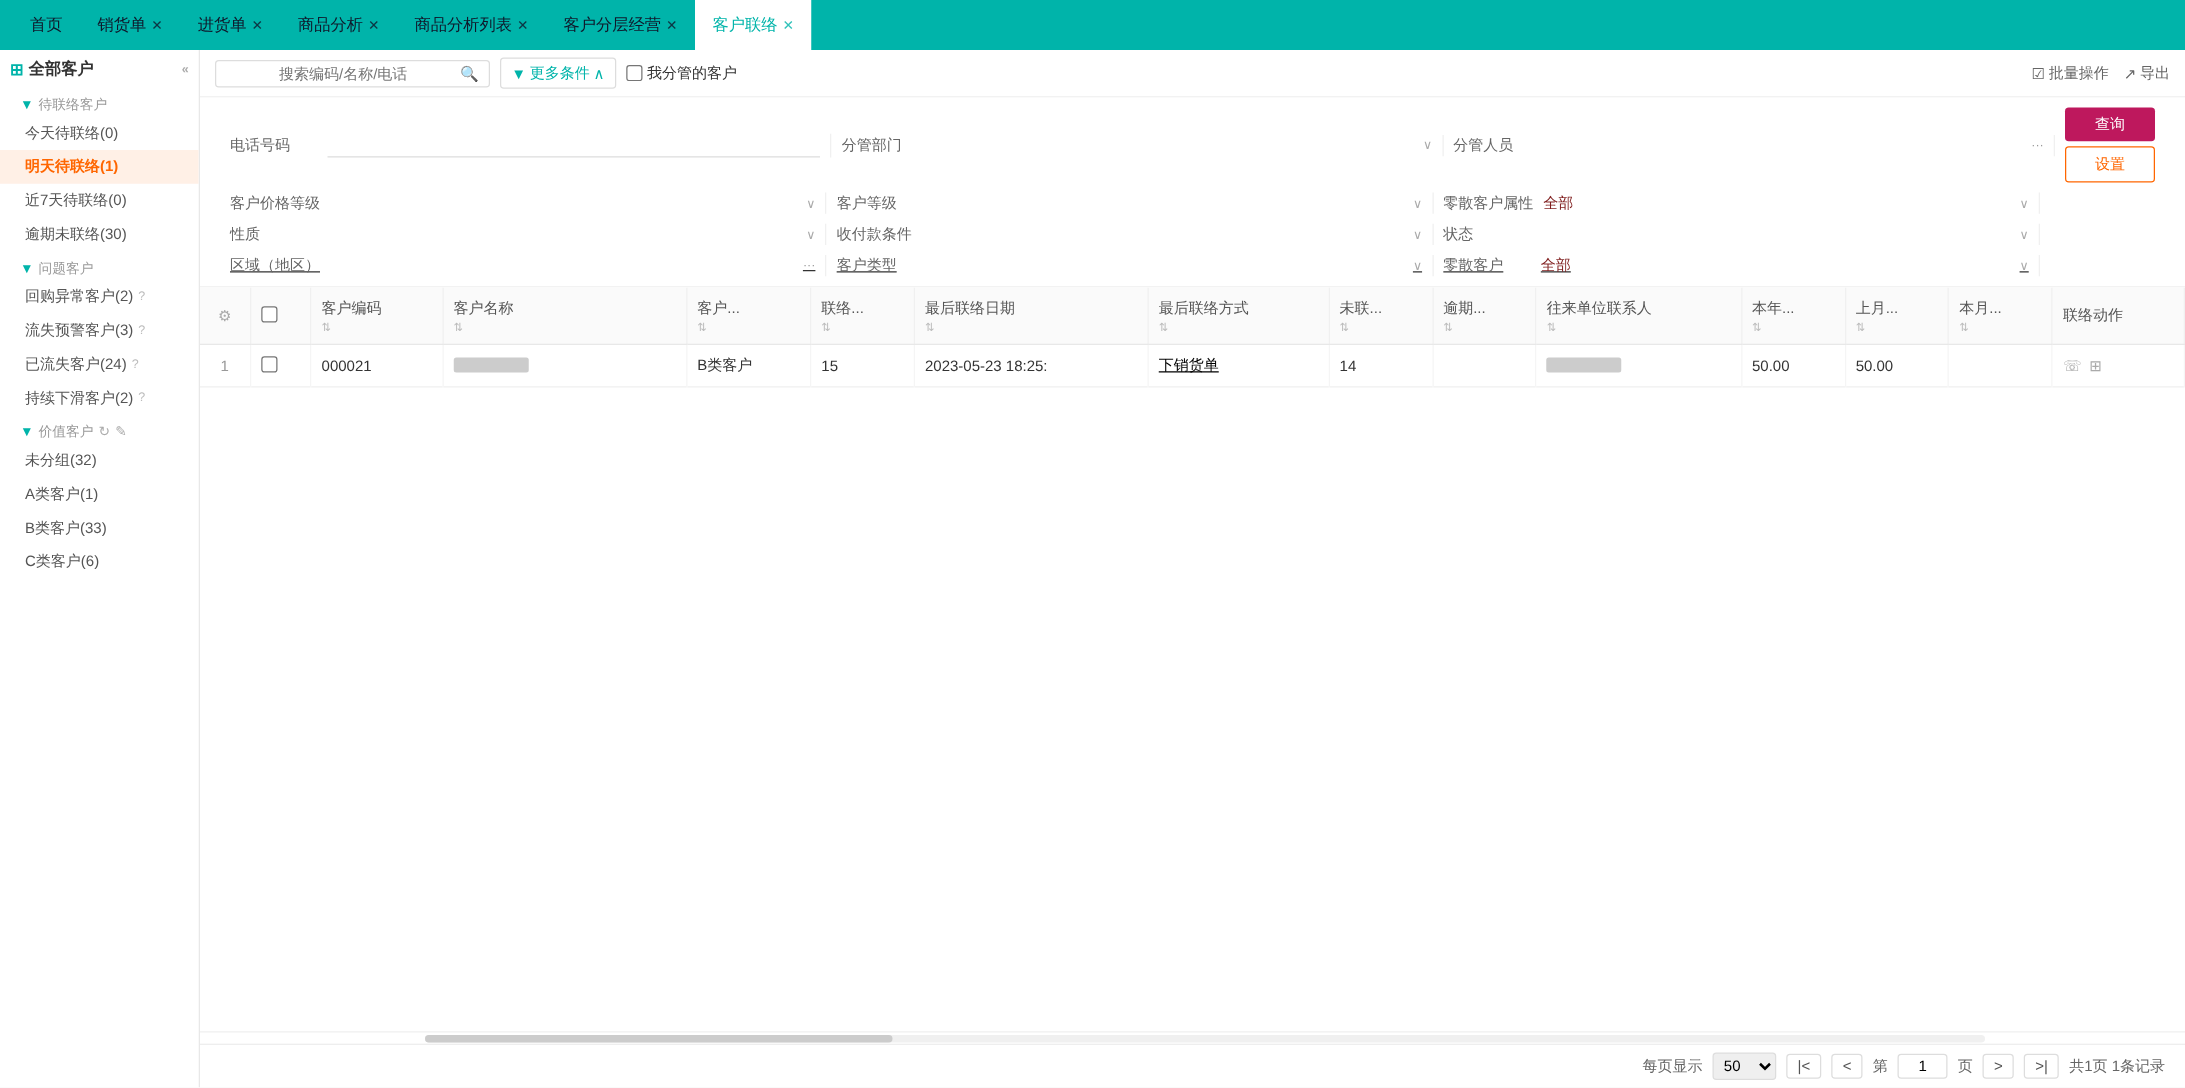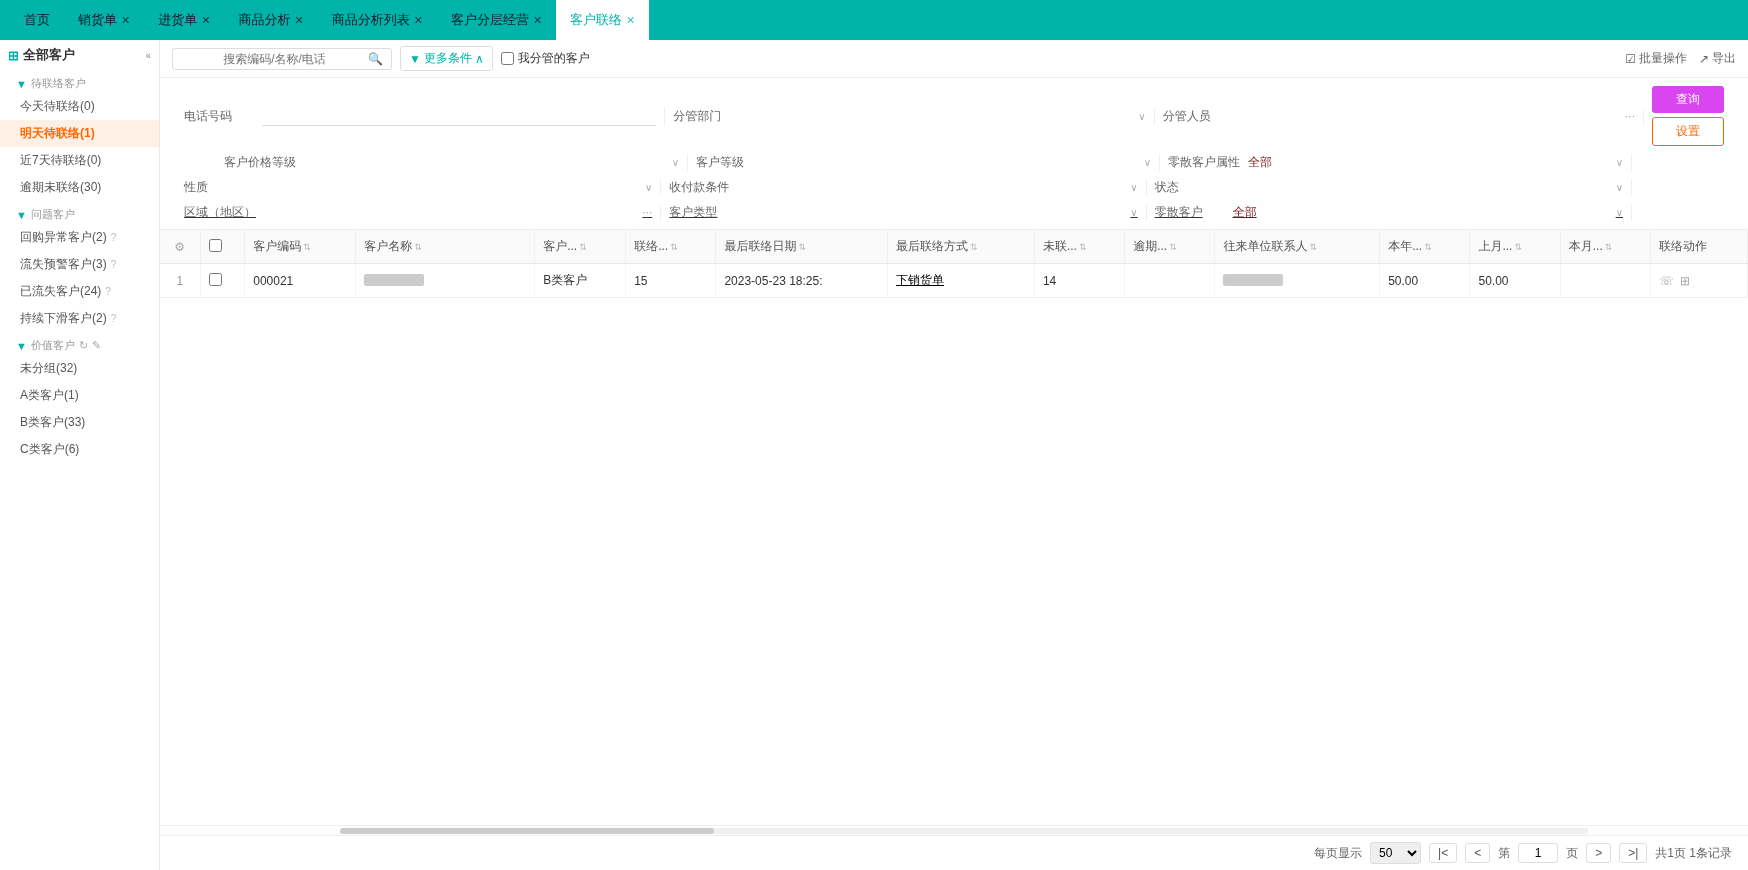--- a/index.html
+++ b/index.html
@@ -45,33 +45,33 @@
     .filter-row { display: flex; align-items: center; margin-bottom: 8px; gap: 0; }
     .filter-row:last-child { margin-bottom: 0; text-decoration: underline; }
     .filter-cell { display: flex; align-items: center; flex: 1; min-width: 0; padding: 0 8px; border-right: 1px solid #f0f0f0; }
     .filter-cell:last-child { border-right: none; }
     .filter-label { color: #666; white-space: nowrap; margin-right: 8px; min-width: 70px; font-size: 12px; }
     .filter-input { flex: 1; border: none; border-bottom: 1px solid #ddd; outline: none; font-size: 12px; padding: 2px 0; }
     .filter-select { display: flex; align-items: center; flex: 1; cursor: pointer; }
     .filter-select-text { flex: 1; color: #7f1d1d; font-size: 12px; }
     .filter-arrow { color: #aaa; font-size: 10px; }
     .filter-more { color: #999; font-size: 10px; margin-left: 4px; }
-    .btn-query { background: #d946ef; color: #fff; border: none; border-radius: 3px; padding: 5px 24px; cursor: pointer; font-size: 12px; }
+    .btn-query { background: #be185d; color: #fff; border: none; border-radius: 3px; padding: 5px 24px; cursor: pointer; font-size: 12px; }
     .btn-set { background: #fff; color: #ff6600; border: 1px solid #ff6600; border-radius: 3px; padding: 5px 16px; cursor: pointer; font-size: 12px; }
 
     
     .table-area { flex: 1; overflow: auto; background: #fff; margin-top: 0; }
     table { width: 100%; border-collapse: collapse; font-size: 12px; }
     thead tr { background: #fafafa; }
     thead th { padding: 8px 8px; border-bottom: 1px solid #e8e8e8; border-right: 1px solid #f0f0f0; color: #555; font-weight: normal; white-space: nowrap; text-align: left; cursor: pointer; }
     thead th:first-child { width: 40px; text-align: center; }
     tbody tr { border-bottom: 1px solid #f0f0f0; }
     tbody td { padding: 8px 8px; border-right: 1px solid #f5f5f5; white-space: nowrap; }
     tbody td:first-child { text-align: center; color: #999; }
-    .col-sort { display: flex; align-items: center; gap: 2px; }
+    .col-sort { display: flex; align-items: flex-start; gap: 2px; flex-direction: column; }
     .sort-icon { color: #bbb; font-size: 9px; }
     .gear-icon { color: #aaa; cursor: pointer; }
     .link { color: #000000; cursor: pointer; text-decoration: underline; }
     .action-icons { display: flex; gap: 6px; }
     .action-icon { color: #aaa; cursor: pointer; }
     .blurred { background: #ccc; border-radius: 2px; color: transparent; display: inline-block; width: 60px; height: 12px; }
 
     
     .footer { background: #fff; border-top: 1px solid #eee; padding: 6px 16px; display: flex; align-items: center; justify-content: flex-end; gap: 8px; font-size: 12px; color: #666; }
     .footer-select { border: 1px solid #ddd; border-radius: 3px; padding: 2px 4px; font-size: 12px; }
@@ -233,21 +233,21 @@
             <span class="filter-more">···</span>
           </div>
         </div>
         <div style="display:flex; flex-direction:column; gap:4px; padding: 0 8px;">
           <button class="btn-query">查询</button>
           <button class="btn-set">设置</button>
         </div>
       </div>
 
       <div class="filter-row">
-        <div class="filter-cell" style="flex:2.5;margin-left:40px;">
+        <div class="filter-cell" style="flex:2.5;">
           <span class="filter-label">客户价格等级</span>
           <div class="filter-select">
             <span class="filter-select-text"></span>
             <span class="filter-arrow">∨</span>
           </div>
         </div>
         <div class="filter-cell" style="flex:2.5;gap:12px;">
           <span class="filter-label">客户等级</span>
           <div class="filter-select">
             <span class="filter-select-text"></span>

